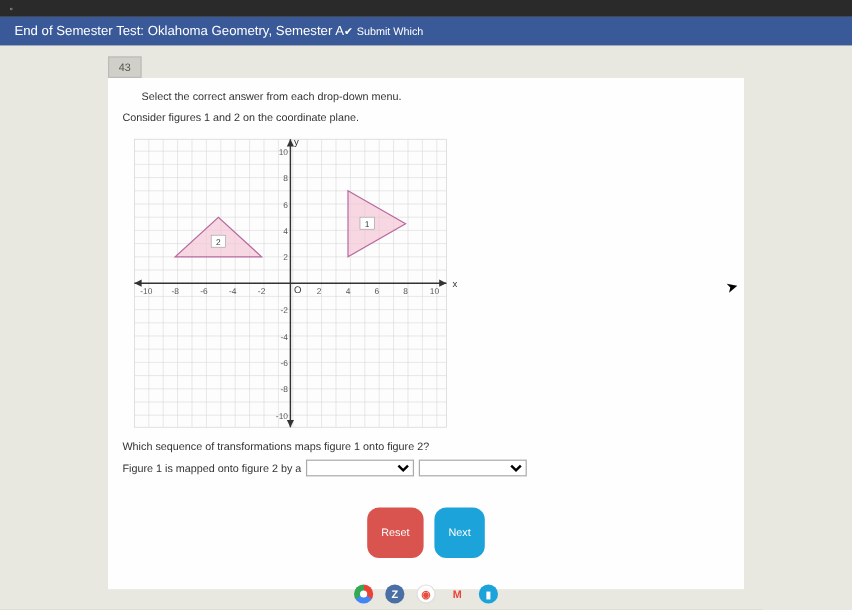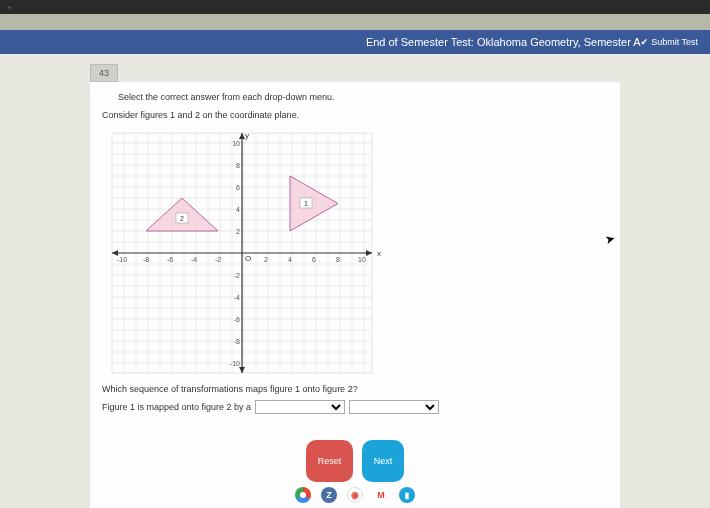--- a/index.html
+++ b/index.html
@@ -19,23 +19,22 @@
     padding: 0 8px;
     color: #ccc;
     font-size: 8px;
   }
   .header-bar {
     background: #3a5998;
     color: #fff;
     font-size: 11px;
     padding: 6px 12px;
     display: flex;
-    justify-content: flex-end;
-    align-items: center;
-    margin-top: 16px;
+    justify-content: flex-start;
+    align-items: center;
   }
   .submit-btn {
     font-size: 9px;
     display: flex;
     align-items: center;
     gap: 3px;
   }
   .main-area {
     background: #e8e8e0;
     height: 480px;
@@ -120,21 +119,21 @@
 <body>
 
 <div class="browser-bar">
   <span>◦</span>
 </div>
 
 <div class="header-bar">
   <span>End of Semester Test: Oklahoma Geometry, Semester A</span>
   <span class="submit-btn">
     <span>✔</span>
-    <span>Submit Test</span>
+    <span>Submit Which</span>
   </span>
 </div>
 
 <div class="main-area">
   <div class="q-tab">43</div>
   <div class="card">
     <div class="instruction">Select the correct answer from each drop-down menu.</div>
     <div class="sub-instruction">Consider figures 1 and 2 on the coordinate plane.</div>
 
     <div class="graph-box">

